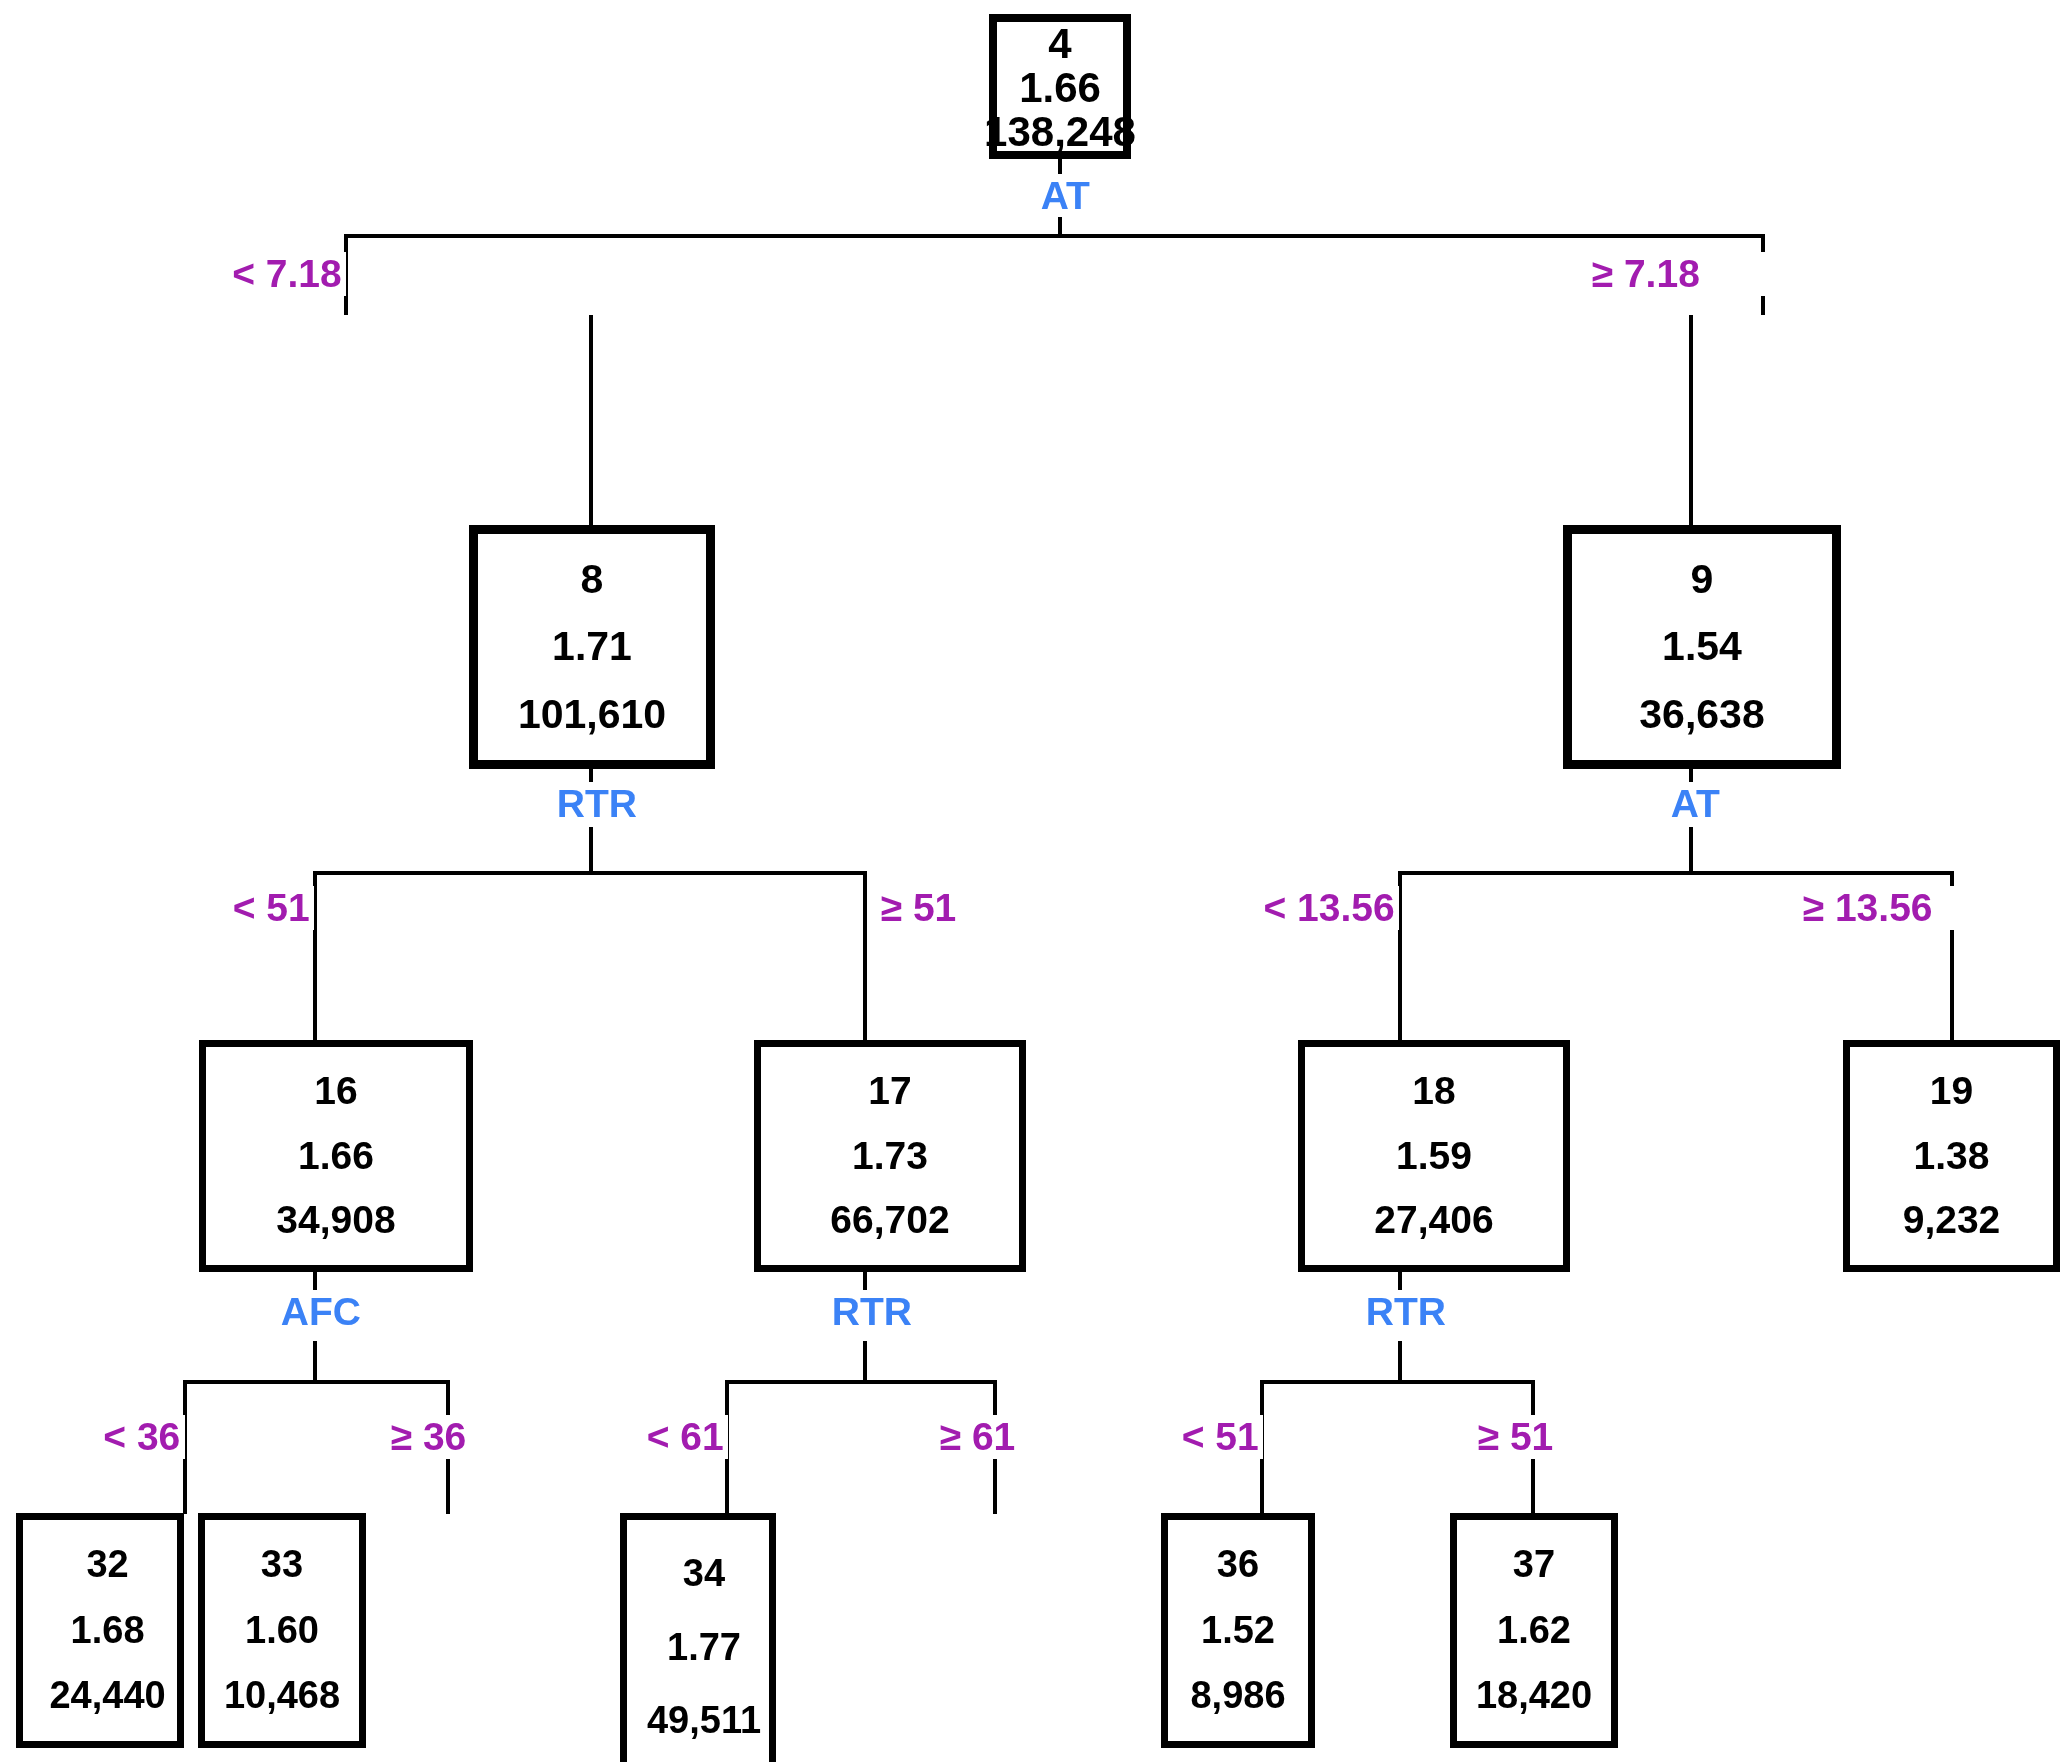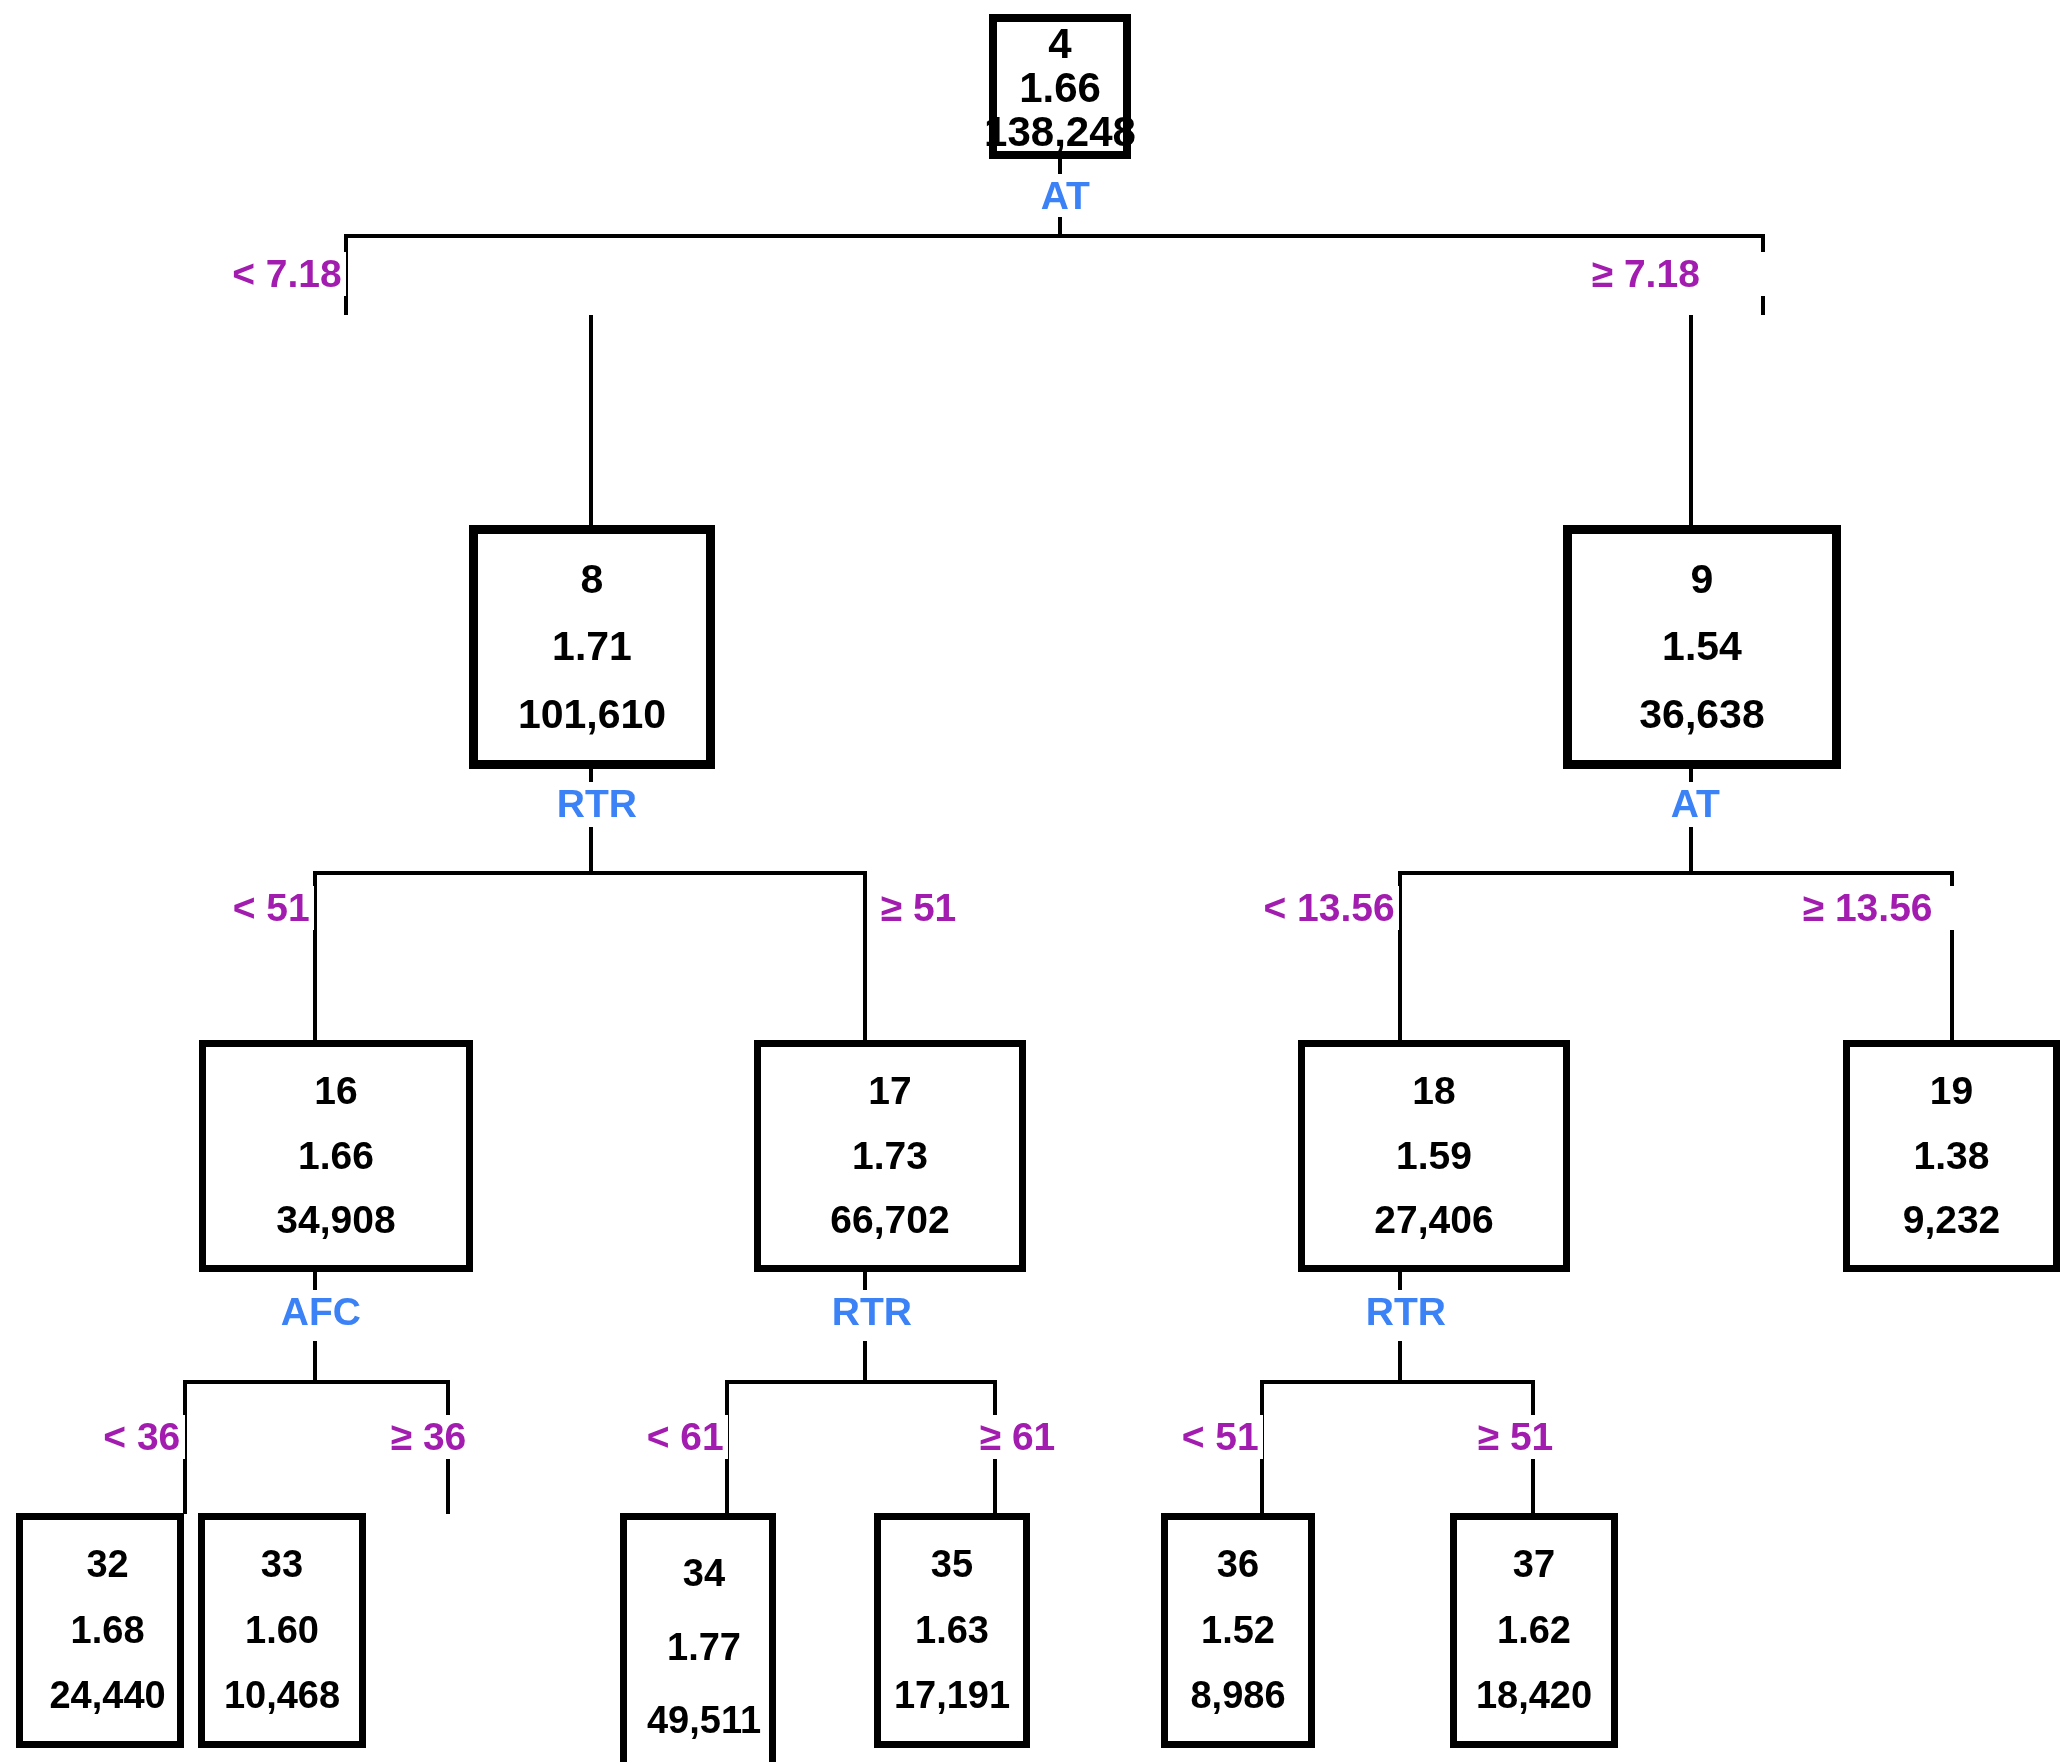--- a/index.html
+++ b/index.html
@@ -181,21 +181,21 @@
   <div class="vline" style="left:446px; top:1380px; height:134px;"></div>
   <div class="branch-label right" style="left:386px; top:1415px; width:168px;">≥ 36</div>
 
   <div class="vline" style="left:863px; top:1272px; height:26.6px;"></div>
   <div class="split-var" style="left:797px; top:1290px; width:137px;">RTR</div>
   <div class="vline" style="left:863px; top:1341px; height:41px;"></div>
   <div class="hline" style="left:725px; top:1380px; width:271px;"></div>
   <div class="vline" style="left:725px; top:1380px; height:134px;"></div>
   <div class="branch-label left" style="left:559px; top:1415px; width:160px;">&lt; 61</div>
   <div class="vline" style="left:993px; top:1380px; height:134px;"></div>
-  <div class="branch-label right" style="left:935px; top:1415px; width:168px;margin-left:40px;">≥ 61</div>
+  <div class="branch-label right" style="left:935px; top:1415px; width:168px;">≥ 61</div>
 
   <div class="vline" style="left:1398px; top:1272px; height:26.6px;"></div>
   <div class="split-var" style="left:1331px; top:1290px; width:137px;">RTR</div>
   <div class="vline" style="left:1398px; top:1341px; height:41px;"></div>
   <div class="hline" style="left:1260px; top:1380px; width:275px;"></div>
   <div class="vline" style="left:1260px; top:1380px; height:134px;"></div>
   <div class="branch-label left" style="left:1094px; top:1415px; width:160px;">&lt; 51</div>
   <div class="vline" style="left:1531px; top:1380px; height:134px;"></div>
   <div class="branch-label right" style="left:1473px; top:1415px; width:168px;">≥ 51</div>
 
@@ -210,25 +210,20 @@
     <span class="n-val">1.60</span>
     <span class="n-cnt">10,468</span>
   </div>
 
   <div class="node level-leaf" style="left:620px; top:1513px; width:156px; height:269px;padding-left:12px;">
     <span class="n-id">34</span>
     <span class="n-val">1.77</span>
     <span class="n-cnt">49,511</span>
   </div>
 
-  <div class="node level-leaf" style="left:874px; top:1513px; width:156px; height:235px;">
-    <span class="n-id">35</span>
-    <span class="n-val">1.63</span>
-    <span class="n-cnt">17,191</span>
-  </div>
 
   <div class="node level-leaf" style="left:1161px; top:1513px; width:154px; height:235px;">
     <span class="n-id">36</span>
     <span class="n-val">1.52</span>
     <span class="n-cnt">8,986</span>
   </div>
 
   <div class="node level-leaf" style="left:1450px; top:1513px; width:168px; height:235px;">
     <span class="n-id">37</span>
     <span class="n-val">1.62</span>

